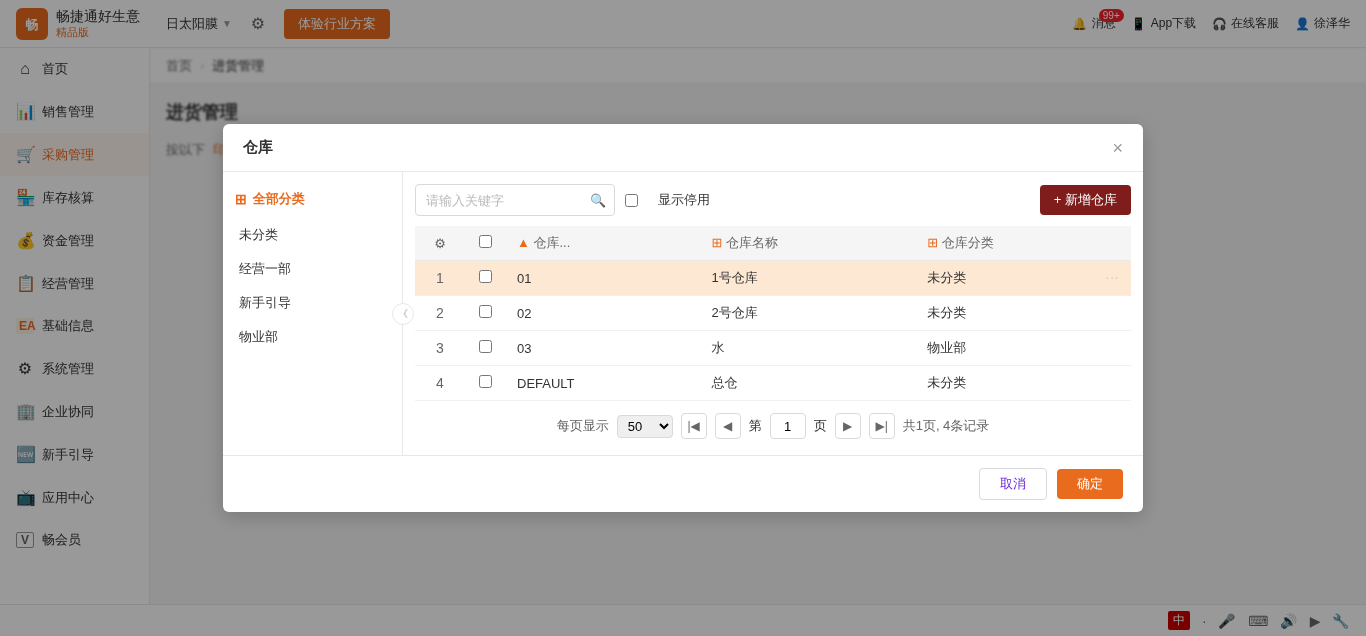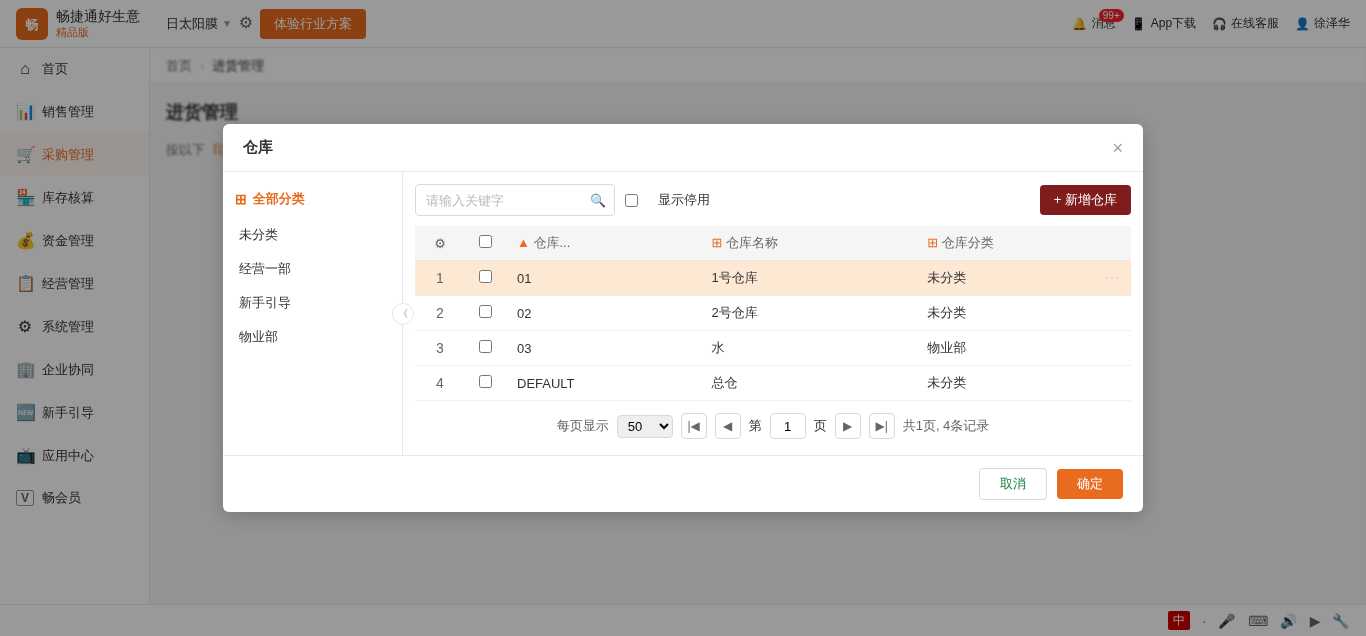--- a/index.html
+++ b/index.html
@@ -32,20 +32,22 @@
       color: #fff;
       font-size: 16px;
       font-weight: bold;
       margin-right: 8px;
     }
     .logo-text { font-size: 14px; color: #333; line-height: 1.3; }
     .logo-sub { font-size: 11px; color: #e96b1e; }
     .header-middle {
       flex: 1;
       display: flex;
+      align-items: center;
+      gap: 12px;
     }
     .store-selector {
       display: flex;
       align-items: center;
       gap: 4px;
       color: #333;
       font-size: 13px;
       cursor: pointer;
     }
     .chevron-down { font-size: 10px; color: #999; }
@@ -399,21 +401,21 @@
       display: flex;
       align-items: center;
       justify-content: flex-end;
       gap: 10px;
       padding: 12px 20px;
       border-top: 1px solid #e8e8e8;
     }
     .cancel-btn {
       background: #fff;
       border: 1px solid #d9d9d9;
-      color: #15803d;
+      color: #6d28d9;
       padding: 6px 20px;
       border-radius: 4px;
       font-size: 13px;
       cursor: pointer;
       text-align: right;
     }
     .confirm-btn {
       background: #e96b1e;
       color: #fff;
       border: none;
@@ -510,20 +512,24 @@
       <span class="sidebar-icon">🏪</span>
       <span>库存核算</span>
     </div>
     <div class="sidebar-item">
       <span class="sidebar-icon">💰</span>
       <span>资金管理</span>
     </div>
     <div class="sidebar-item">
       <span class="sidebar-icon">📋</span>
       <span>经营管理</span>
+    </div>
+    <div class="sidebar-item">
+      <span class="sidebar-icon" style="font-size:12px;font-weight:bold;color:#e96b1e;background:#fff3e6;border-radius:2px;padding:1px 3px;">EA</span>
+      <span>基础信息</span>
     </div>
     <div class="sidebar-item">
       <span class="sidebar-icon">⚙</span>
       <span>系统管理</span>
     </div>
     <div class="sidebar-item">
       <span class="sidebar-icon">🏢</span>
       <span>企业协同</span>
     </div>
     <div class="sidebar-item">

